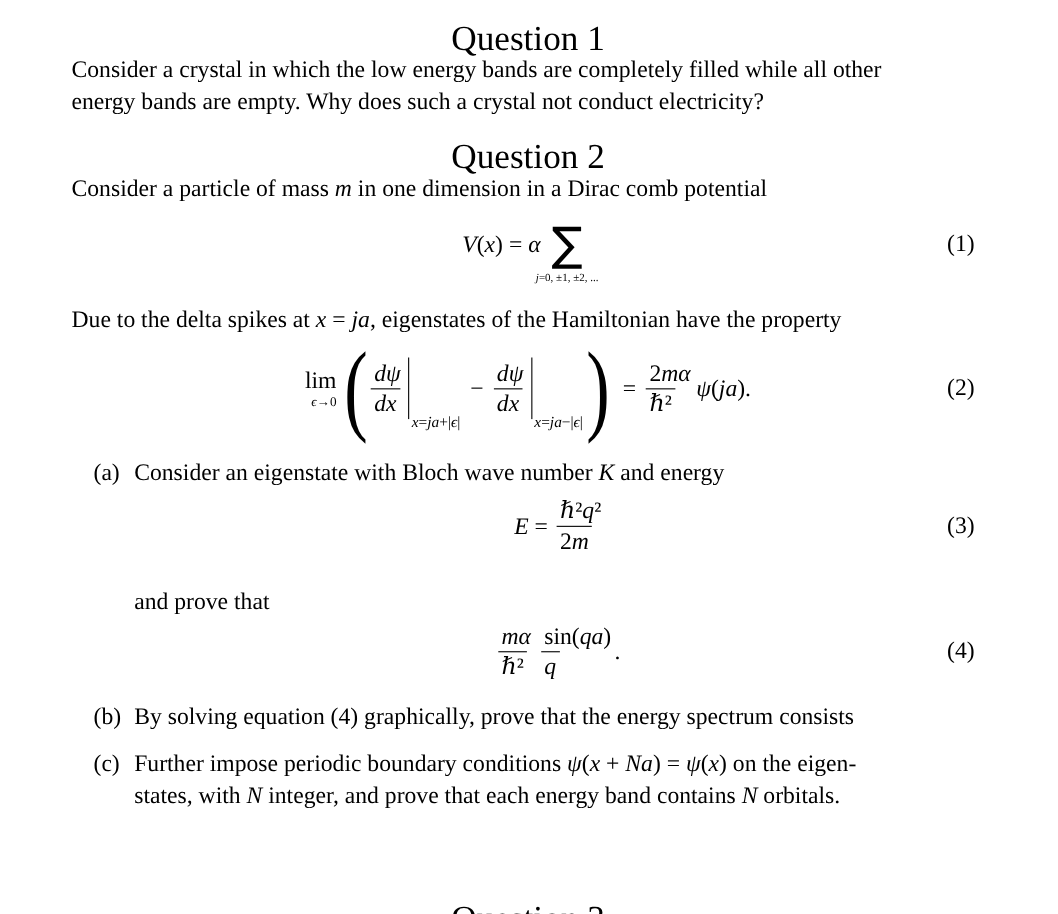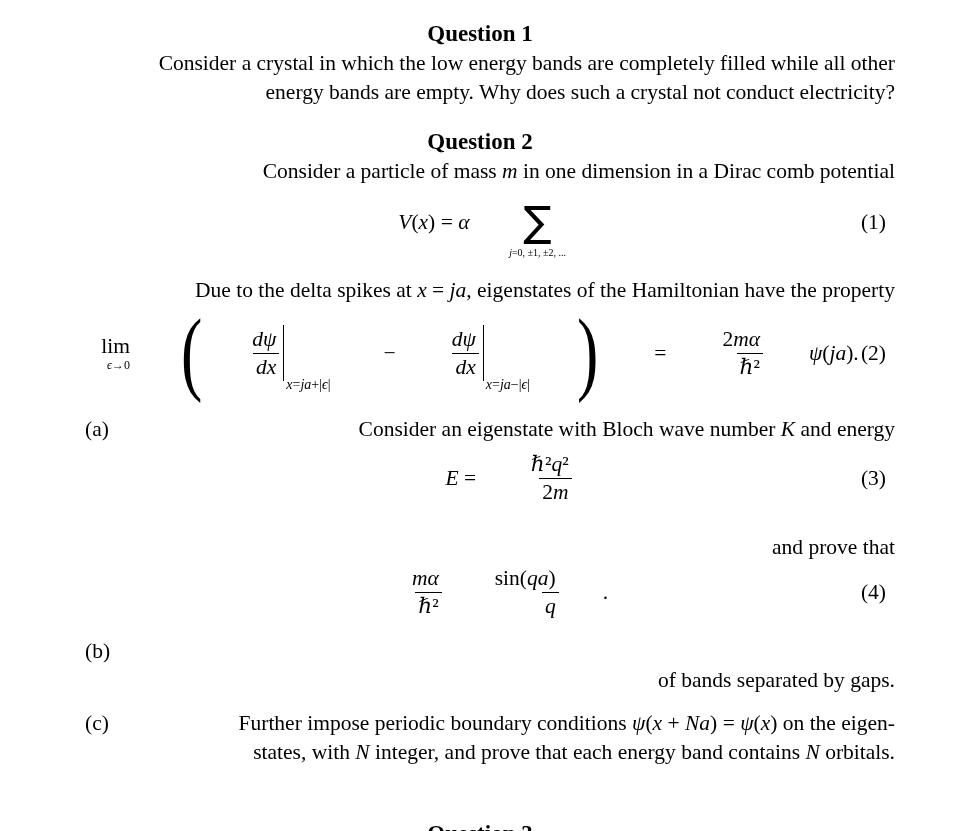--- a/index.html
+++ b/index.html
@@ -1,44 +1,44 @@
 <!DOCTYPE html>
 <html><head>
 <meta charset="utf-8">
 <style>
   html,body{margin:0;padding:0;background:#ffffff;}
   body{width:962px;height:831px;overflow:hidden;}
   .page{position:relative;width:962px;height:831px;background:#ffffff;color:#000;
         font-family:"Liberation Serif","DejaVu Serif",serif;font-size:21.5px;line-height:29px;}
   .content{position:absolute;left:65px;top:0;width:830px;}
   .it{font-style:italic;}
-  .qtitle{font-size:23px;line-height:30px;font-weight:700;text-align:center;margin:0;}
+  .qtitle{font-size:32px;line-height:30px;font-weight:400;text-align:center;margin:0;}
   .t1{margin-top:19px;}
   .p1{margin-top:20px;}
   .t2{margin-top:20px;}
   .intro{margin-top:25px;}
-  .body{margin:0;text-align:right;}
+  .body{margin:0;text-align:left;}
   
-  .eqrow{position:relative;display:flex;justify-content:center;align-items:center;white-space:nowrap;gap:44px;}
+  .eqrow{position:relative;display:flex;justify-content:center;align-items:center;white-space:nowrap;}
   .eqnum{position:absolute;right:9px;top:50%;transform:translateY(-50%);line-height:29px;}
   .eq1{margin:14px 0 32px;}
   .eq2{margin:16px 0 30px;}
   .eq3{margin:8px 0 28px;}
   .eq4{margin:4px 0 0;}
   .mfrag{line-height:29px;}
   .mr8{margin-right:8px;}
   .mr6{margin-right:6px;}
   .mop{margin:0 9px;line-height:29px;}
   
   .sum{position:relative;display:inline-flex;flex-direction:column;align-items:center;margin:0 10px;}
   .sigma{font-size:42px;line-height:44px;font-family:"DejaVu Sans","DejaVu Serif","Liberation Serif",sans-serif;}
   .limits{position:absolute;top:100%;left:50%;transform:translateX(-50%);margin-top:1px;
           font-size:10px;line-height:16px;white-space:nowrap;}
   
-  .frac{display:inline-flex;flex-direction:column;align-items:flex-end;text-align:center;
+  .frac{display:inline-flex;flex-direction:column;align-items:flex-start;text-align:center;
         vertical-align:middle;line-height:1.16;}
   .frac .num{padding:0 3px 1px;}
   .frac .den{border-top:1.3px solid #000;padding:1px 3px 0;}
   
   .limgrp{display:inline-flex;flex-direction:column;align-items:flex-end;margin-right:4px;}
   .limtxt{line-height:24px;}
   .limsub{font-size:12px;line-height:15px;}
   
   .bigparen{display:inline-block;font-size:64px;line-height:64px;transform:scaleY(1.45);
             transform-origin:center;margin:0 3px;font-weight:400;}
@@ -138,21 +138,21 @@
           </span>
           <span class="mfrag">.</span>
           <span class="eqnum">(4)</span>
         </div>
       </div>
     </div>
 
     <div class="item ib">
       <span class="ilabel">(b)</span>
       <div class="ibody">
-        <p class="body"><br><span>of bands separated by gaps.</span></p>
+        <p class="body"><span>By solving equation (4) graphically, prove that the energy spectrum consists</span><br></p>
       </div>
     </div>
 
     <div class="item ic">
       <span class="ilabel">(c)</span>
       <div class="ibody">
         <p class="body"><span>Further impose periodic boundary conditions </span><span class="it">ψ</span><span>(</span><span class="it">x</span><span> + </span><span class="it">Na</span><span>) = </span><span class="it">ψ</span><span>(</span><span class="it">x</span><span>) on the eigen-</span><br><span>states, with </span><span class="it">N</span><span> integer, and prove that each energy band contains </span><span class="it">N</span><span> orbitals.</span></p>
       </div>
     </div>
 

